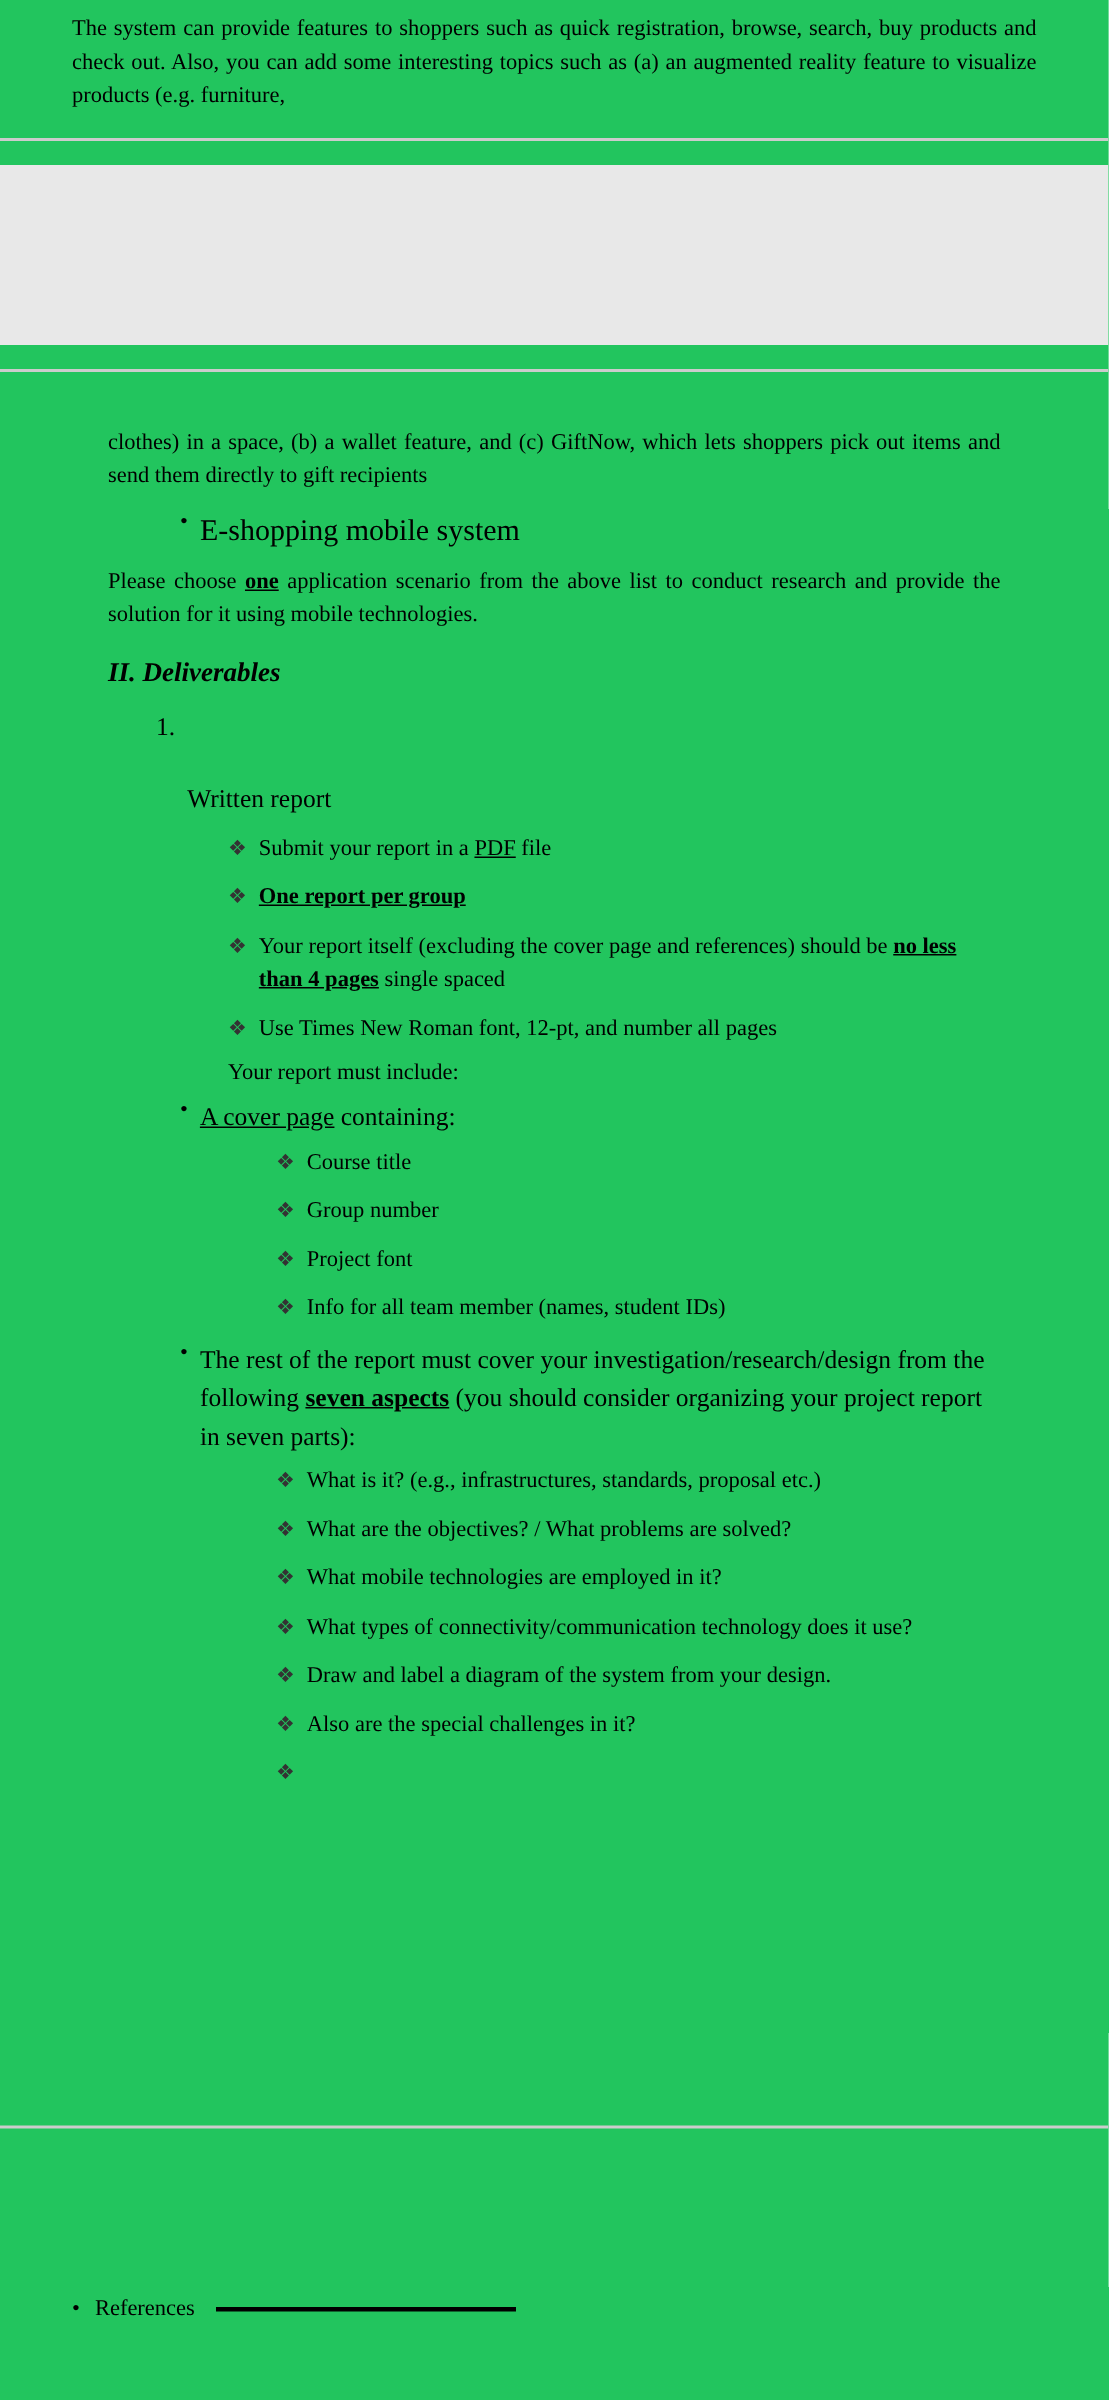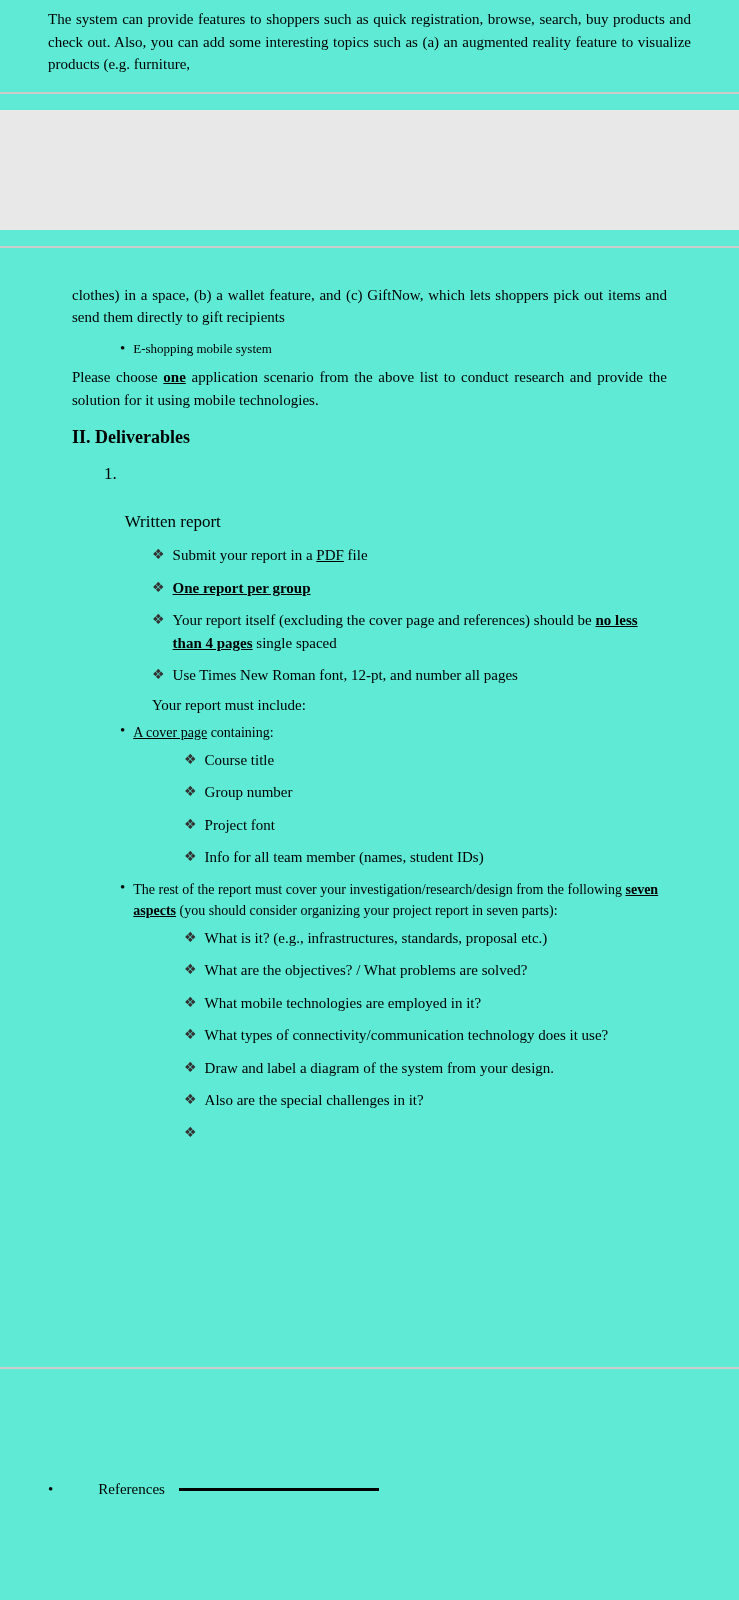--- a/index.html
+++ b/index.html
@@ -12,21 +12,21 @@
       font-family: 'Times New Roman', Times, serif;
       font-size: 15px;
       color: #000000;
       width: 739px;
       min-height: 1600px;
       position: relative;
     }
     .page-container {
       width: 739px;
       min-height: 1600px;
-      background: #5eead4;
+      background: #22c55e;
       position: relative;
       overflow: hidden;
     }
     
     .top-section {
       padding: 0 48px;
       padding-top: 8px;
     }
     .top-text {
       font-size: 15px;
@@ -63,21 +63,21 @@
       margin-left: 48px;
       margin-bottom: 8px;
     }
     .bullet-dot {
       margin-right: 8px;
       font-size: 15px;
       flex-shrink: 0;
       margin-top: 1px;
     }
     .bullet-text {
-      font-size: 13px;
+      font-size: 20px;
       line-height: 1.5;
     }
     .choose-text {
       font-size: 15px;
       line-height: 1.5;
       text-align: justify;
       margin-top: 4px;
       margin-bottom: 16px;
     }
     .underline-bold {
@@ -85,20 +85,21 @@
       font-weight: bold;
     }
     .underline {
       text-decoration: underline;
     }
     
     .section-heading {
       font-size: 18px;
       font-weight: bold;
       margin-bottom: 16px;
+      font-style: italic;
     }
     
     .numbered-item {
       display: flex;
       align-items: flex-start;
       margin-left: 32px;
       margin-bottom: 12px;
     }
     .numbered-label {
       font-size: 17px;
@@ -145,21 +146,21 @@
       align-items: flex-start;
       margin-left: 48px;
       margin-bottom: 6px;
     }
     .sub-bullet-dot {
       margin-right: 8px;
       font-size: 15px;
       flex-shrink: 0;
     }
     .sub-bullet-text {
-      font-size: 14px;
+      font-size: 17px;
       line-height: 1.5;
     }
     
     .cover-diamond-list {
       margin-left: 112px;
       margin-bottom: 6px;
     }
     
     .aspects-diamond-list {
       margin-left: 112px;
@@ -173,21 +174,20 @@
       display: flex;
       align-items: center;
       gap: 10px;
     }
     .ref-dot {
       font-size: 15px;
     }
     .ref-text {
       font-size: 15px;
       font-weight: normal;
-      margin-left: 35px;
     }
     .ref-underline-bar {
       display: inline-block;
       width: 200px;
       height: 3px;
       background: #000;
       vertical-align: middle;
       margin-left: 4px;
     }
     .spacer-large {

